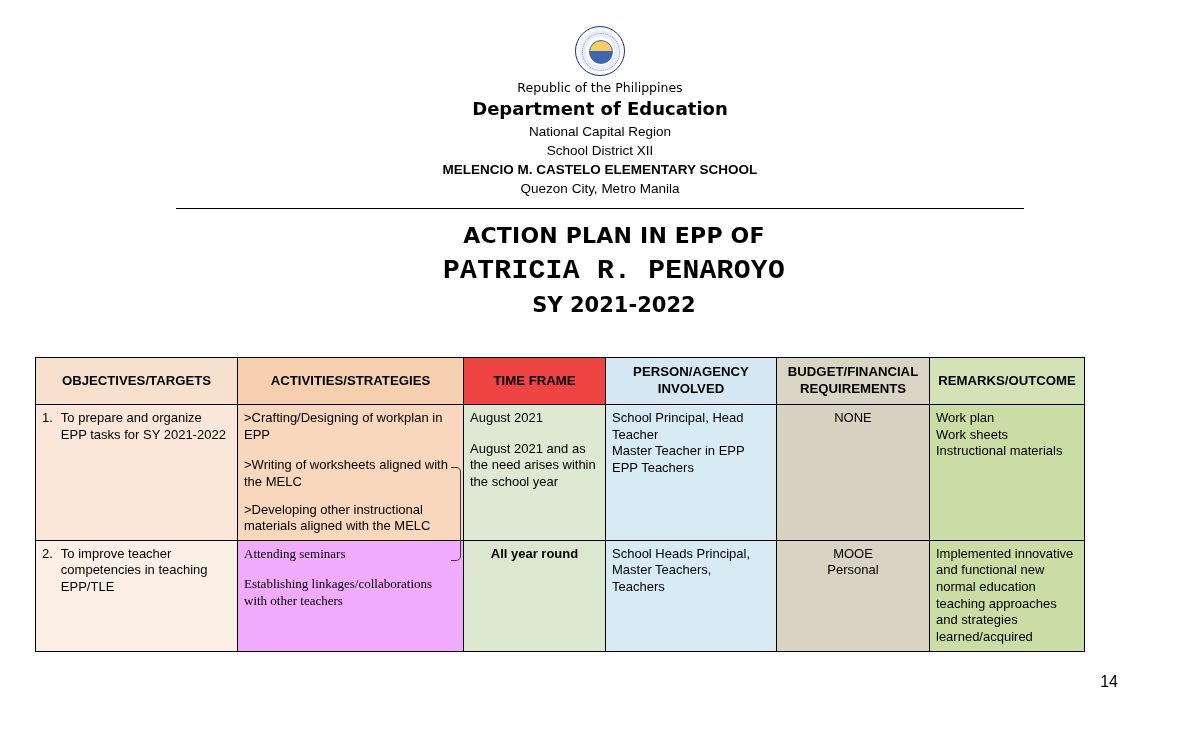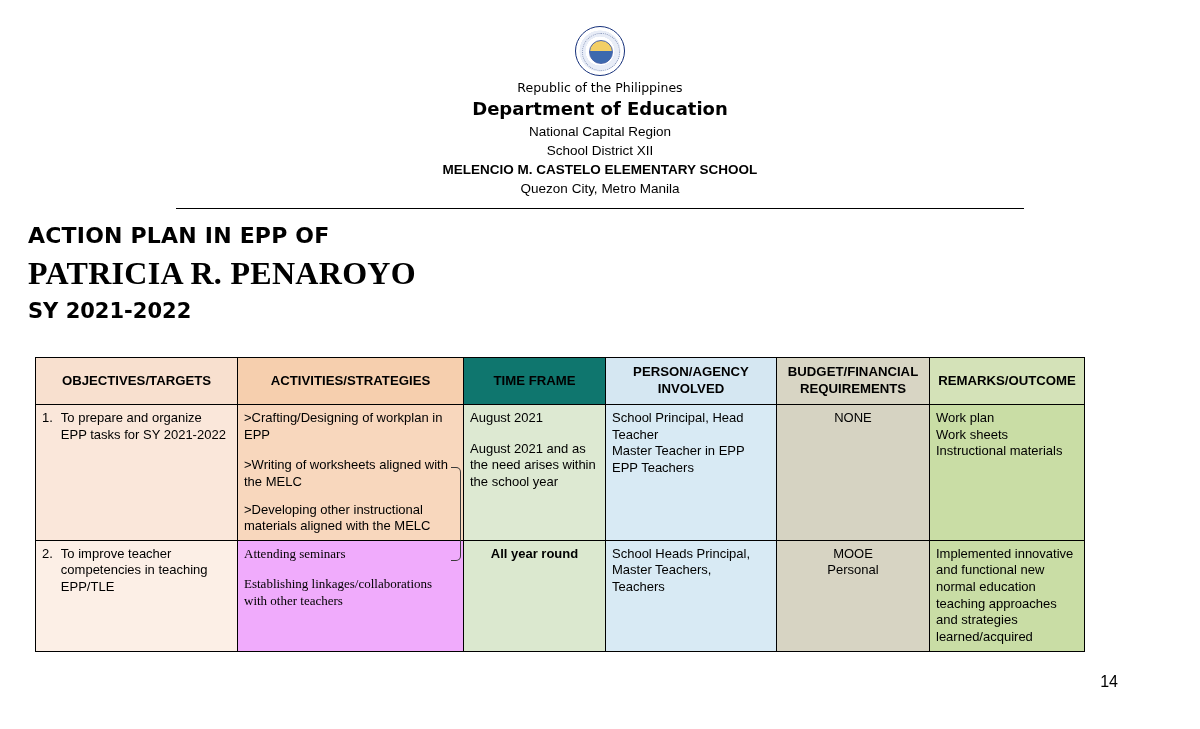--- a/index.html
+++ b/index.html
@@ -87,34 +87,34 @@
   }
   .hr {
     width: 848px;
     margin: 9px auto 0 auto;
     border: 0;
     border-top: 1.3px solid #000;
   }
 
   
   .titles {
-    text-align: left;
+    text-align: center;
     margin-top: 14px;
     margin-left: 28px;
   }
   .title-1 {
     font-size: 22px;
     font-weight: bold;
     font-family: "DejaVu Sans", sans-serif;
     letter-spacing: 0.2px;
   }
   .title-2 {
-    font-size: 32px;
-    font-weight: bold;
-    font-family: Liberation Serif, serif;
+    font-size: 28px;
+    font-weight: bold;
+    font-family: Liberation Mono, monospace;
     margin-top: 7px;
     letter-spacing: 0.3px;
   }
   .title-3 {
     font-size: 21px;
     font-weight: bold;
     font-family: "DejaVu Sans", sans-serif;
     margin-top: 7px;
   }
 
@@ -147,21 +147,21 @@
   .c1 { width: 202px; }
   .c2 { width: 226px; }
   .c3 { width: 142px; }
   .c4 { width: 171px; }
   .c5 { width: 153px; }
   .c6 { width: 155px; }
 
   
   .h1 { background: #f8e0cf; }
   .h2 { background: #f6cfae; }
-  .h3 { background: #0f766e; }
+  .h3 { background: #ef4444; }
   .h4 { background: #d5e7f2; }
   .h5 { background: #d8d5c4; }
   .h6 { background: #d4e2b8; }
 
   .b1 { background: #fae7da; }
   .b2 { background: #f8d7bd; }
   .b3 { background: #dde9d2; }
   .b4 { background: #d8eaf4; }
   .b5 { background: #d6d3c2; }
   .b6 { background: #c9dda5; }

